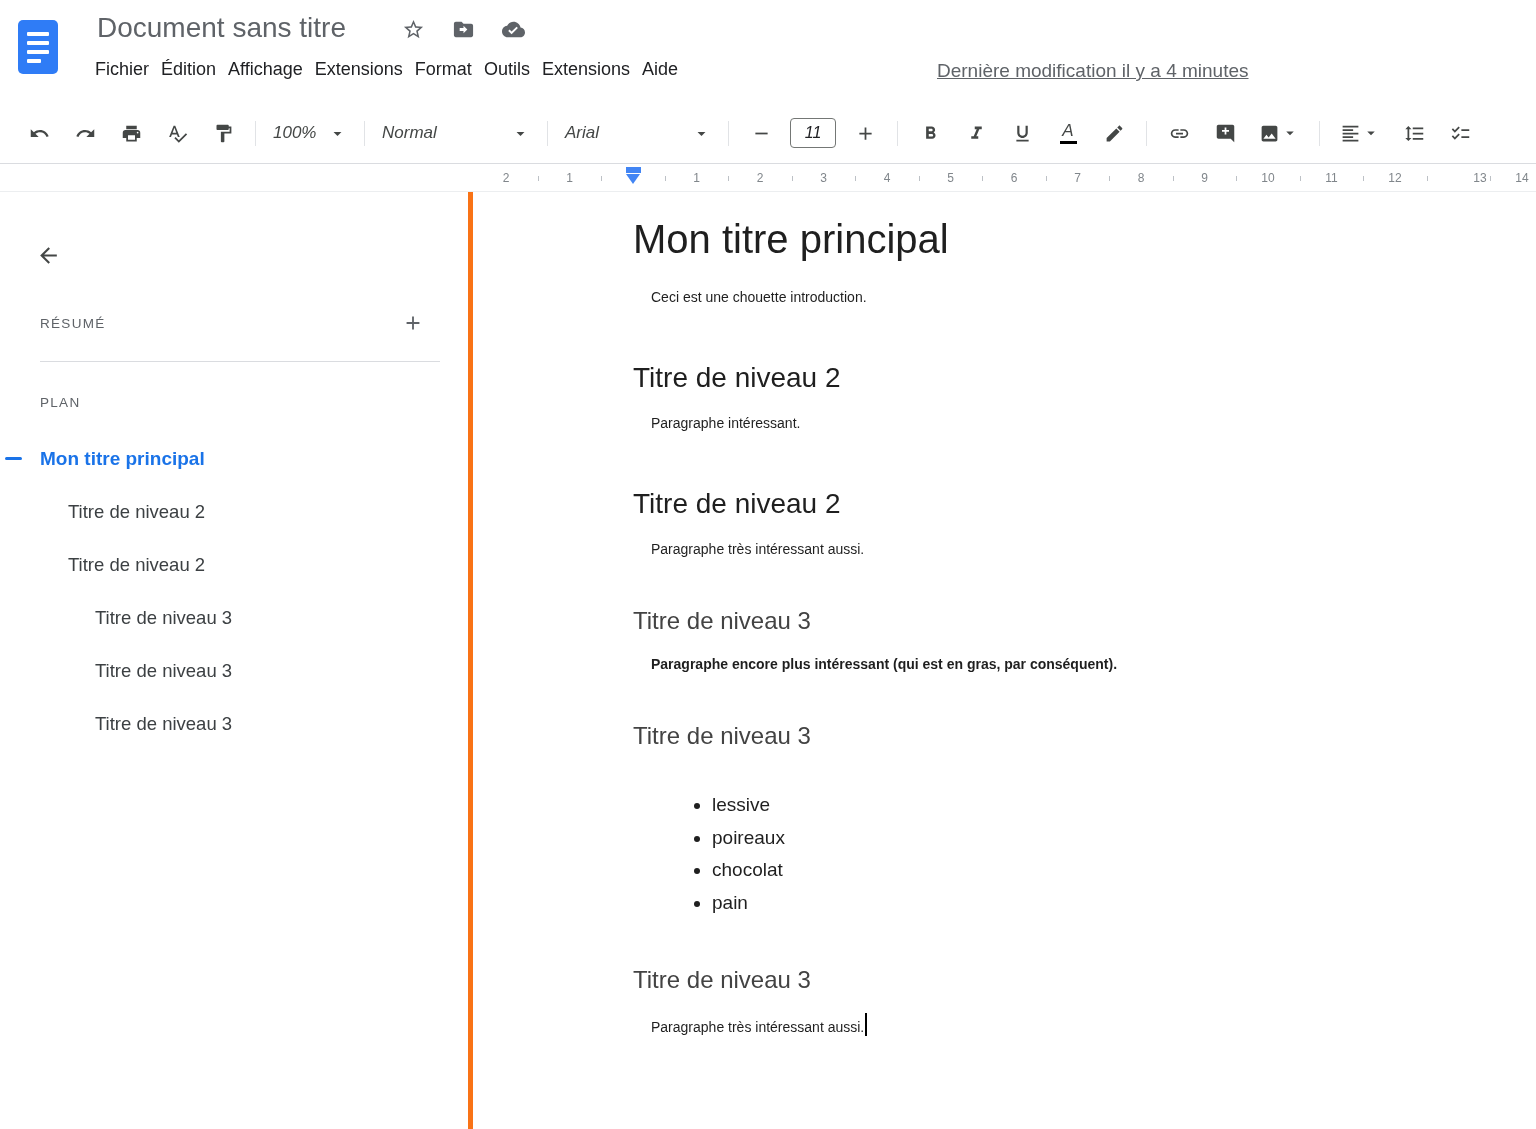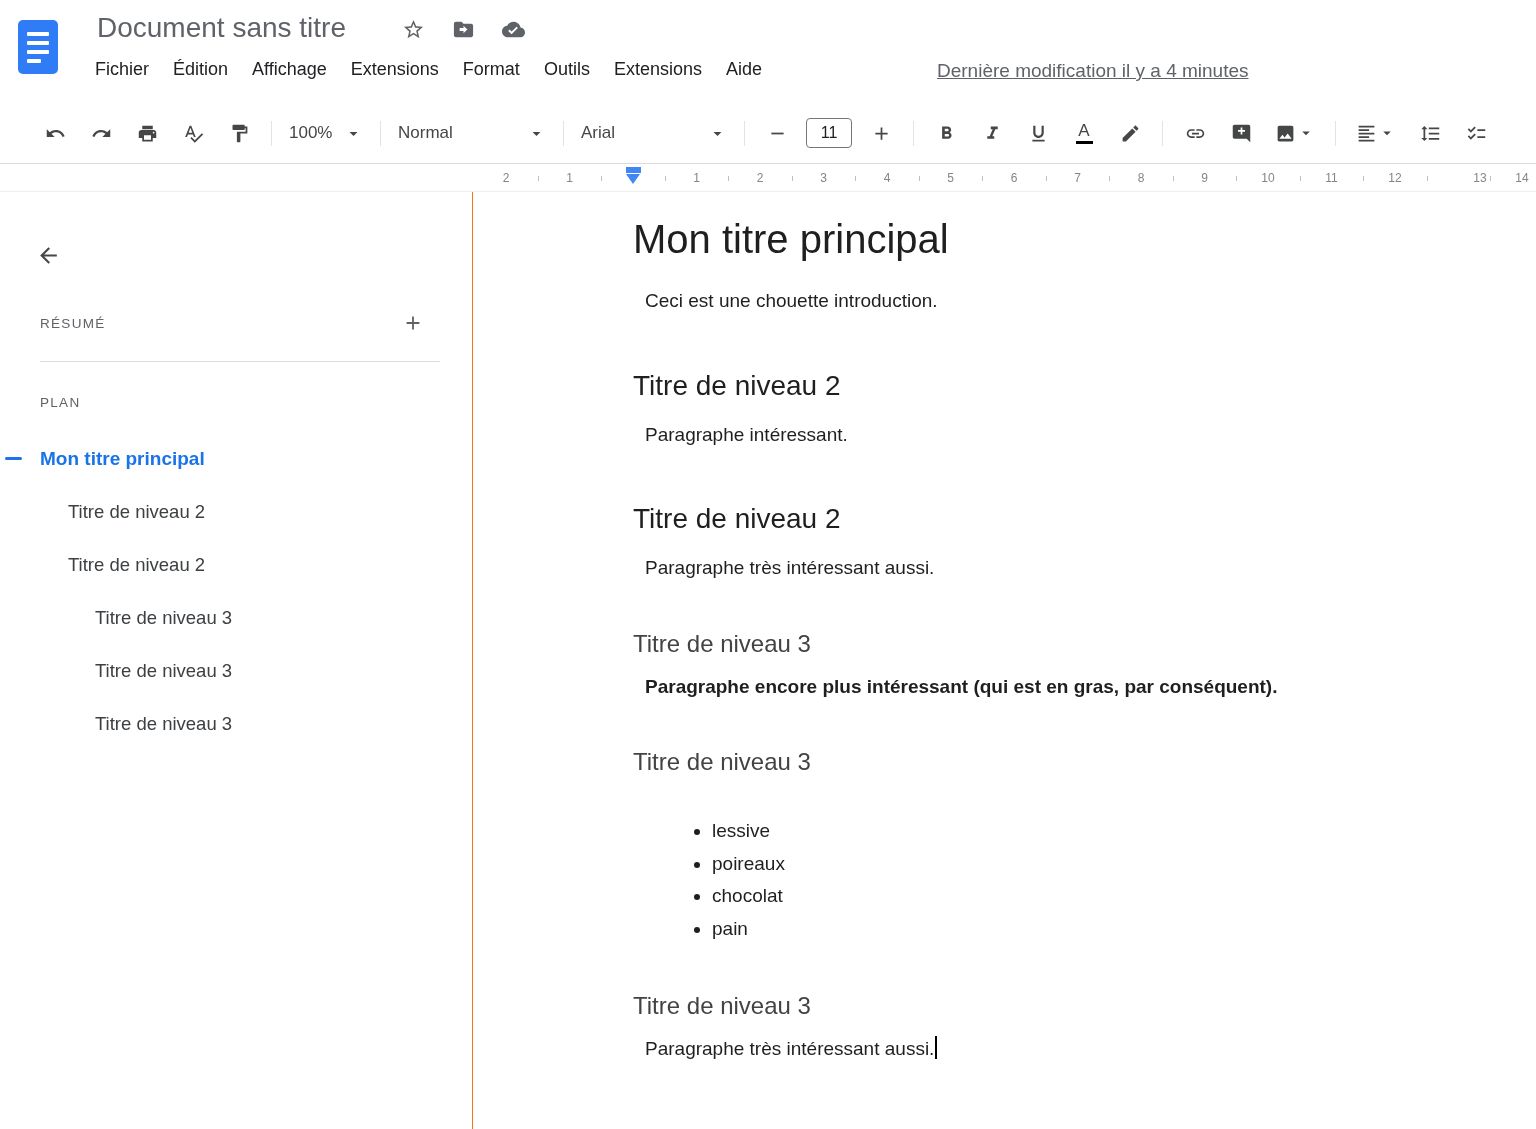--- a/index.html
+++ b/index.html
@@ -23,32 +23,33 @@
   }
   .docs-logo .line { height: 4px; background: #fff; border-radius: 1px; }
   .docs-logo .line.short { width: 62%; }
   .doc-title {
     position: absolute; left: 97px; top: 12px;
     font-size: 28px; color: #5f6368; white-space: nowrap; cursor: text;
   }
   .title-icons { position: absolute; left: 400px; top: 16px; display: flex; gap: 24px; align-items: center; }
   .title-icons button { width: 26px; height: 26px; display: flex; align-items: center; justify-content: center; }
   .title-icons svg { width: 23px; height: 23px; fill: #5f6368; }
-  .menu-bar { position: absolute; left: 95px; top: 59px; display: flex; gap: 24px; }
+  .menu-bar { position: absolute; left: 95px; top: 59px; display: flex; gap: 12px; }
   .menu-item { font-size: 18px; color: #202124; cursor: pointer; white-space: nowrap; }
   .last-modified {
     position: absolute; left: 937px; top: 60px;
     font-size: 19px; color: #5f6368; text-decoration: underline; cursor: pointer; white-space: nowrap;
   }
 
   
   .toolbar {
     height: 61px; border-bottom: 1px solid #dadce0;
-    display: flex; align-items: center; padding-left: 32px;
+    display: flex; align-items: center; padding-left: 16px;
     background: #fff;
+    font-style: italic;
   }
   .t-btn {
     width: 46px; height: 38px; border-radius: 4px;
     display: flex; align-items: center; justify-content: center; flex-shrink: 0;
   }
   .t-btn svg { width: 21px; height: 21px; fill: #444746; }
   .t-btn.with-caret { width: 62px; gap: 1px; }
   .t-btn.with-caret svg.caret { width: 18px; height: 18px; }
   .t-sep { width: 1px; height: 25px; background: #e1e3e6; margin: 0 9px; flex-shrink: 0; }
   .t-select {
@@ -80,21 +81,21 @@
   .indent-tri {
     position: absolute; left: 626px; top: 10px; width: 0; height: 0; cursor: pointer;
     border-left: 7.5px solid transparent; border-right: 7.5px solid transparent;
     border-top: 10px solid #4285f4;
   }
 
   
   .main { display: flex; height: 937px; }
 
   
-  .sidebar { position: relative; width: 473px; flex-shrink: 0; border-right: 1px solid #f97316; background: #fff; }
+  .sidebar { position: relative; width: 473px; flex-shrink: 0; border-right: 5px solid #f97316; background: #fff; }
   .back-btn { position: absolute; left: 34px; top: 49px; width: 28px; height: 28px; display: flex; align-items: center; justify-content: center; }
   .back-btn svg { width: 25px; height: 25px; fill: #444746; }
   .summary-row { position: absolute; left: 40px; top: 118px; width: 386px; display: flex; align-items: center; justify-content: space-between; }
   .side-label { font-size: 13.5px; letter-spacing: 1.3px; color: #5f6368; font-weight: 500; }
   .plus-btn { width: 26px; height: 26px; display: flex; align-items: center; justify-content: center; }
   .plus-btn svg { width: 22px; height: 22px; fill: #5f6368; }
   .sidebar-divider { position: absolute; left: 40px; top: 169px; width: 400px; height: 1px; background: #dadce0; }
   .plan-label { position: absolute; left: 40px; top: 203px; }
   .outline-list { position: absolute; left: 0; top: 240px; right: 0; }
   .outline-item {
@@ -108,21 +109,21 @@
     content: ''; position: absolute; left: 5px; top: 50%; margin-top: -1.5px;
     width: 17px; height: 3px; border-radius: 2px; background: #1a73e8;
   }
 
   
   .doc-area { flex: 1; background: #fff; padding: 23px 0 0 160px; cursor: text; overflow: hidden; }
   .doc-content { width: 840px; }
   .doc-content h1 { font-size: 40px; font-weight: 400; color: #1f1f1f; line-height: 1.2; margin: 0 0 24px; }
   .doc-content h2 { font-size: 28px; font-weight: 400; color: #1f1f1f; line-height: 1.25; margin: 52px 0 18px; }
   .doc-content h3 { font-size: 24px; font-weight: 400; color: #434343; line-height: 1.25; margin: 46px 0 14px; }
-  .doc-content p { font-size: 19px; color: #1f1f1f; line-height: 1.5; margin: 12px; }
+  .doc-content p { font-size: 14px; color: #1f1f1f; line-height: 1.5; margin: 18px; }
   .doc-content p.bold { font-weight: 700; }
   .doc-content ul { margin: 38px 0 0; padding-left: 79px; }
   .doc-content li { font-size: 19px; color: #1f1f1f; line-height: 32.5px; }
   .caret-cursor { display: inline-block; width: 2px; height: 23px; background: #000; vertical-align: -4px; margin-left: 1px; }
 </style>
 </head>
 <body>
 
 <div class="app" data-name="google-docs-app">
 

